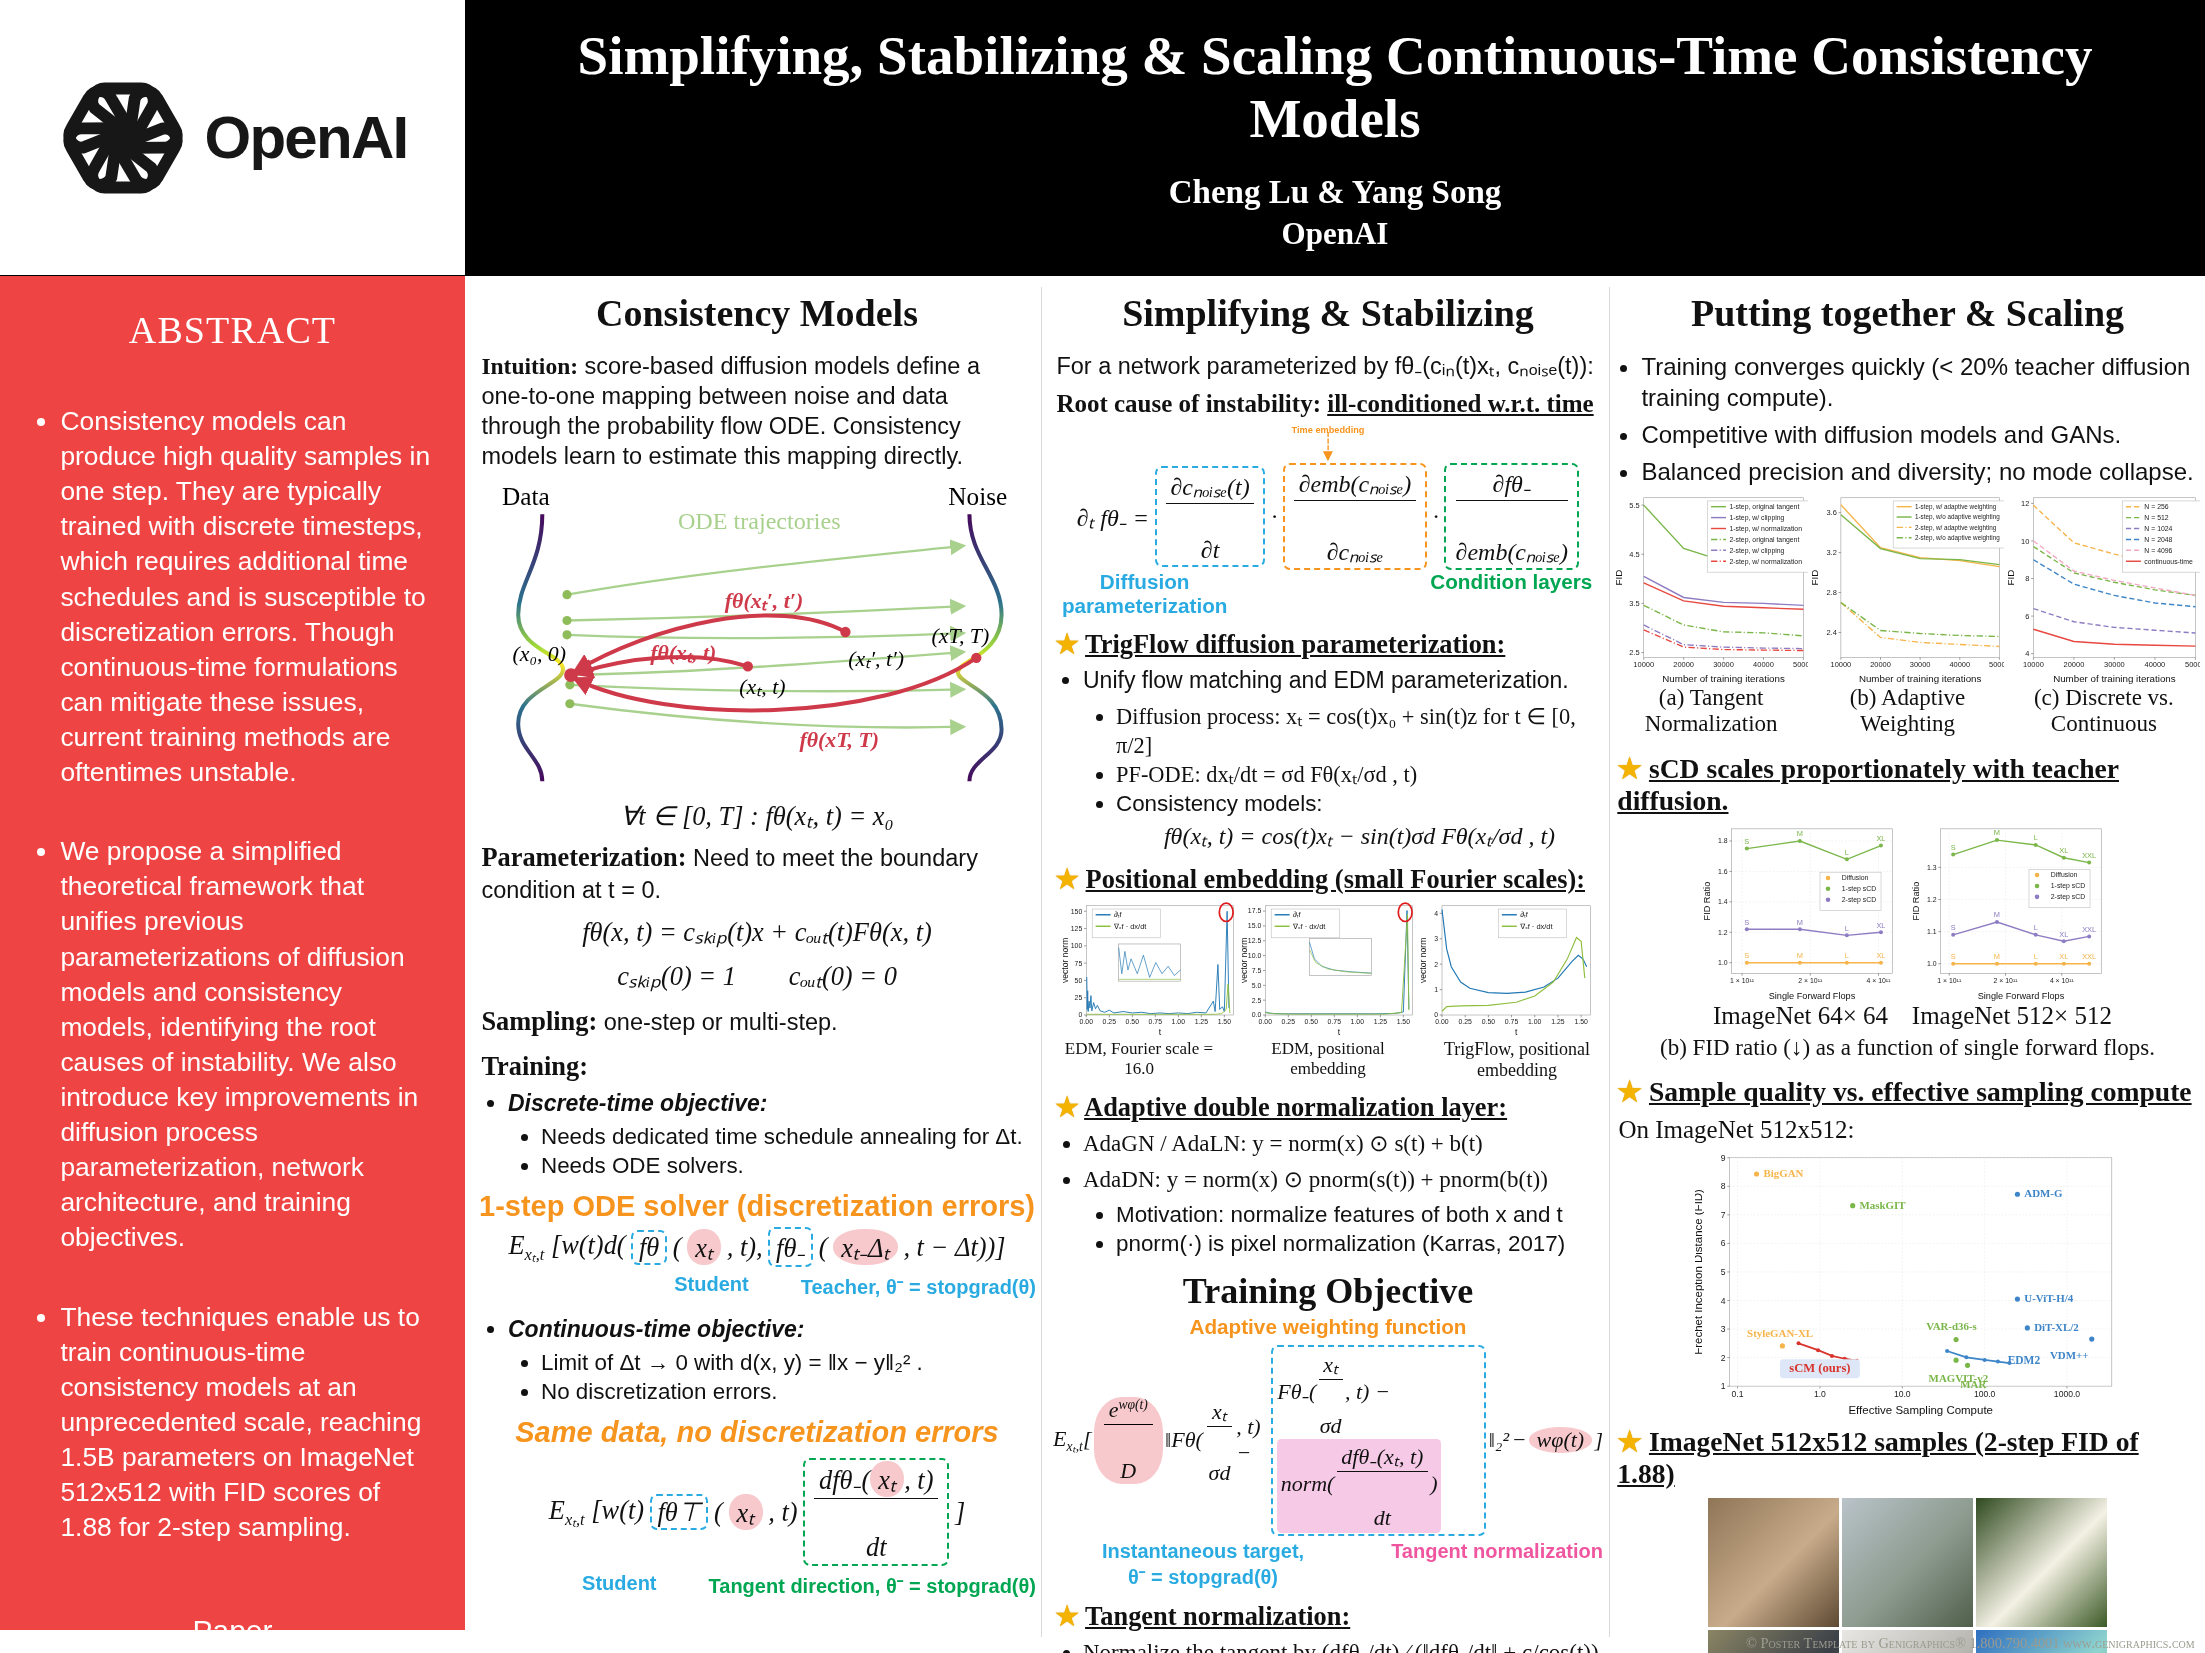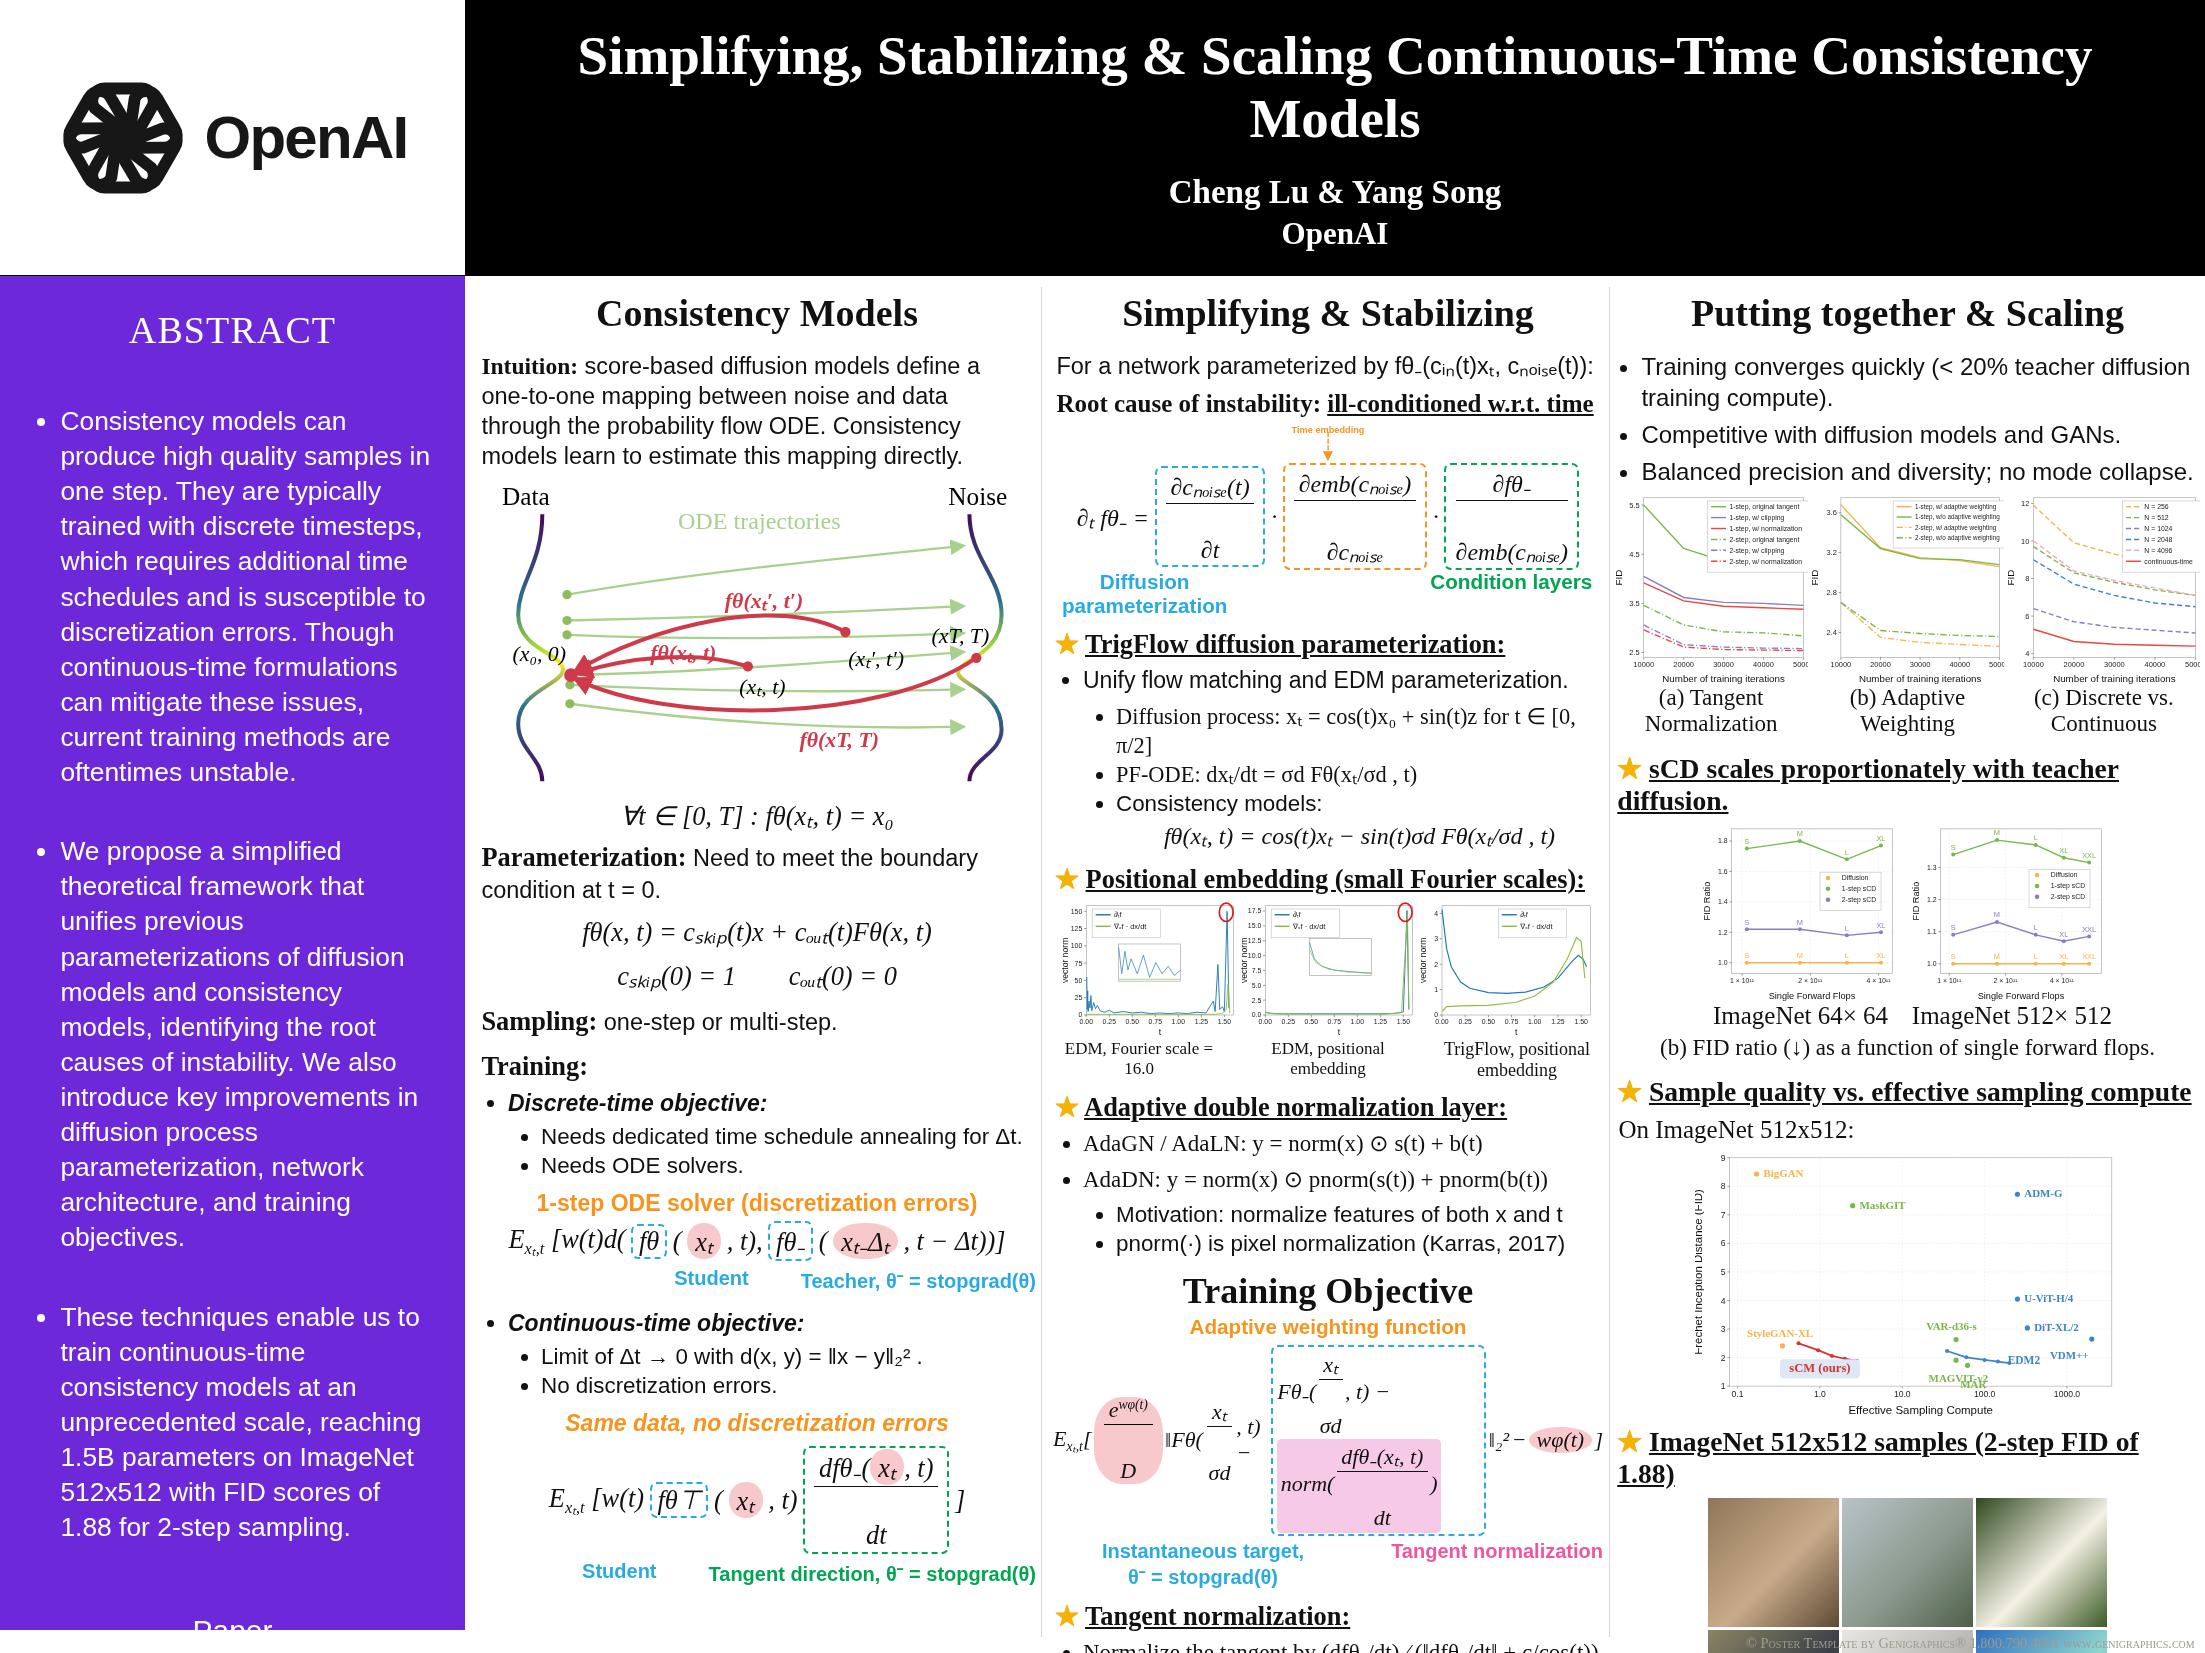--- a/index.html
+++ b/index.html
@@ -6,21 +6,21 @@
   .poster{position:relative;width:2205px;height:1654px;background:#fff;font-family:"Liberation Sans",sans-serif;color:#111;overflow:hidden;}
   
   .hdr{position:absolute;left:0;top:0;width:2205px;height:276px;background:#000;}
   .logobox{position:absolute;left:0;top:0;width:465px;height:275px;background:#fff;display:flex;align-items:center;justify-content:center;gap:15px;}
   .logotext{font-family:"Liberation Sans",sans-serif;font-weight:bold;font-size:60px;letter-spacing:-1.7px;color:#171717;}
   .titlewrap{position:absolute;left:465px;right:0;top:0;height:276px;display:flex;flex-direction:column;align-items:center;justify-content:center;color:#fff;text-align:center;}
   .title{font-family:"Liberation Serif",serif;font-weight:bold;font-size:55px;margin:0 23px 24px;}
   .authors{font-family:"Liberation Serif",serif;font-weight:bold;font-size:33px;margin:0 0 4.6px;}
   .affil{font-family:"Liberation Serif",serif;font-weight:bold;font-size:31px;}
   
-  .abs{position:absolute;left:0;top:276px;width:465px;height:1354px;background:#6d28d9;color:#fff;box-sizing:border-box;padding:32px 26.4px 0 26.4px;}
+  .abs{position:absolute;left:0;top:276px;width:465px;height:1354px;background:#ef4444;color:#fff;box-sizing:border-box;padding:32px 26.4px 0 26.4px;}
   .abs h2{font-family:"Liberation Serif",serif;font-weight:normal;font-size:38px;letter-spacing:1.1px;text-align:center;margin:0 0 52px;}
   .abs ul{margin:0;padding-left:34px;}
   .abs li{font-size:26.4px;line-height:1.33;margin-bottom:44px;}
   .paperlab{text-align:center;font-size:30px;margin-top:69px;}
   
   .col{position:absolute;top:276px;height:1378px;box-sizing:border-box;overflow:hidden;}
   .col2{left:478px;width:558px;}
   .col3{left:1053px;width:550px;}
   .col4{left:1615px;width:585px;}
   .vline{position:absolute;top:287px;height:1350px;width:1.1px;background:#d9d9d9;}
@@ -35,21 +35,21 @@
   .frac{display:inline-flex;flex-direction:column;vertical-align:middle;text-align:center;margin:0 2.3px;gap:32px;}
   .frac .num{display:block;border-bottom:1.7px solid currentColor;padding:0 4.6px 1.1px;}
   .frac .den{display:block;padding-top:1.1px;}
   ul.b1{margin:3.4px 0 4.6px;padding-left:30px;font-size:23px;line-height:1.3;}
   ul.b1>li{margin-bottom:5.7px;}
   ul.b2{margin:3.4px 0 1.1px;padding-left:33px;font-size:22.4px;line-height:1.3;list-style:disc;}
   .lab-orange{color:#f7941d;font-weight:bold;}
   .lab-cyan{color:#29abe2;font-weight:bold;}
   .lab-green{color:#00a651;font-weight:bold;}
   .lab-pink{color:#f0569f;font-weight:bold;}
-  .centerlab{text-align:center;font-size:23px;margin:9.2px 0 4.6px;}
+  .centerlab{text-align:center;font-size:29px;margin:9.2px 0 4.6px;}
   .dbox-blue{border:2.3px dashed #29abe2;border-radius:6.9px;padding:0 5.7px;display:inline-block;}
   .dbox-green{border:2.3px dashed #00a651;border-radius:6.9px;padding:1.1px 6.9px;display:inline-block;}
   .dbox-orange{border:2.3px dashed #f7941d;border-radius:6.9px;padding:1.1px 6.9px;display:inline-block;}
   .dbox-cyan{border:2.3px dashed #29abe2;border-radius:6.9px;padding:1.1px 6.9px;display:inline-block;}
   .hl-pink{background:#f8c9cc;border-radius:48%;padding:0 8px;display:inline-block;}
   .hl-pinkrect{background:#f6cae6;border-radius:4.6px;padding:1.1px 3.4px;display:inline-block;}
   .formula-row{display:flex;justify-content:center;align-items:center;gap:5.7px;font-size:26.4px;}
   .under-labels{display:flex;justify-content:flex-end;gap:52px;font-size:20px;margin-top:5.7px;}
   .star{color:#f5b301;text-shadow:0 0 1.1px #c88a00;font-style:normal;}
   .star-head{font-family:"Liberation Serif",serif;font-weight:bold;font-size:26.4px;margin:10.3px 2.3px 5.7px;}

